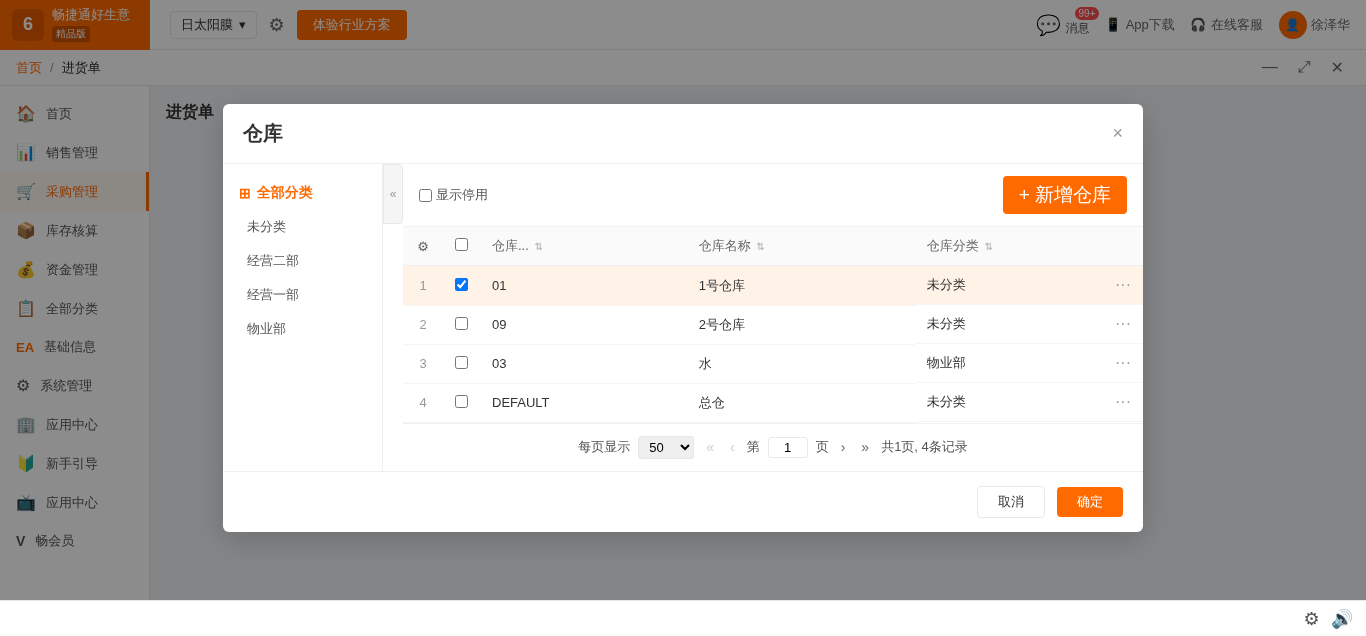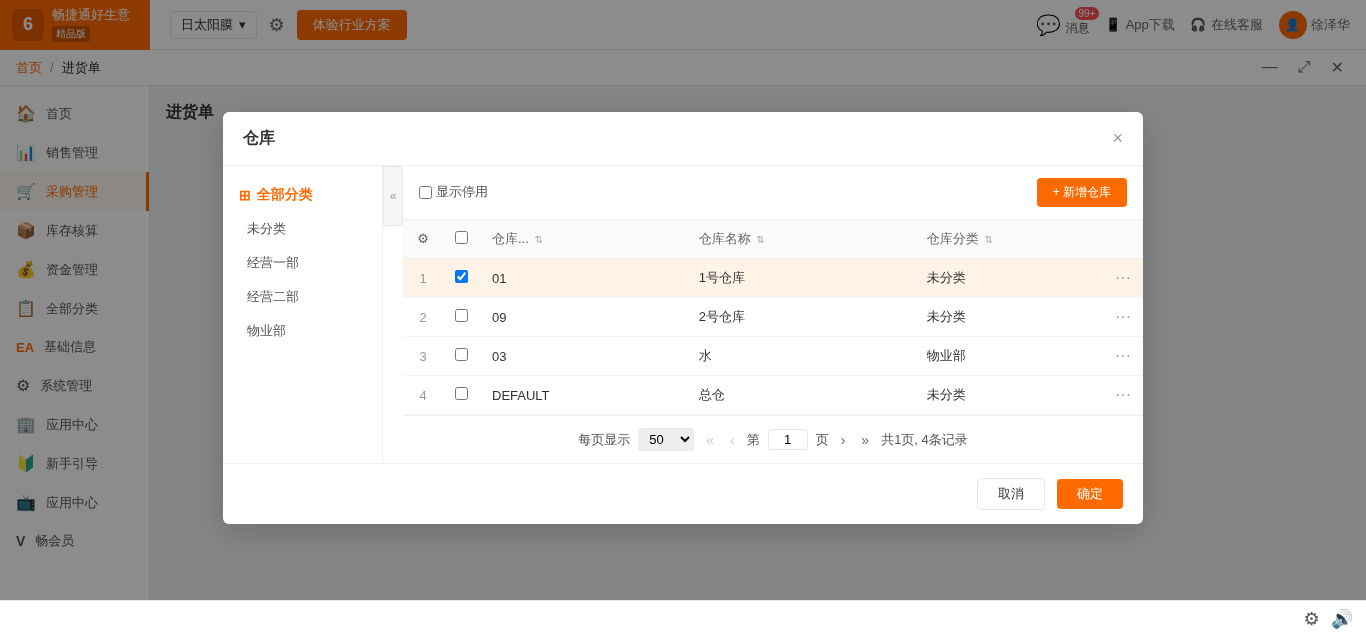--- a/index.html
+++ b/index.html
@@ -106,21 +106,21 @@
       background: #fff; border-radius: 6px;
       width: 920px; max-height: 580px;
       display: flex; flex-direction: column;
       box-shadow: 0 8px 32px rgba(0,0,0,0.18);
       position: relative;
     }
     .modal-header {
       padding: 16px 20px; border-bottom: 1px solid #f0f0f0;
       display: flex; align-items: center; justify-content: space-between;
     }
-    .modal-title { font-size: 16px; font-weight: bold; color: #333; }
+    .modal-title { font-size: 20px; font-weight: bold; color: #333; }
     .modal-close { font-size: 18px; color: #999; cursor: pointer; background: none; border: none; }
     .modal-body { display: flex; flex: 1; overflow: hidden; }
 
     
     .left-panel { width: 160px; border-right: 1px solid #f0f0f0; padding: 12px 0; }
     .left-panel-header {
       display: flex; align-items: center; gap: 6px;
       padding: 8px 16px; font-size: 14px; font-weight: bold; color: #ff6a00;
       cursor: pointer;
     }
@@ -136,21 +136,21 @@
     }
     .search-box {
       display: flex; align-items: center; border: 1px solid #e8e8e8; border-radius: 4px;
       padding: 4px 8px; flex: 1; max-width: 260px;
     }
     .search-input { border: none; outline: none; font-size: 13px; width: 100%; color: #999; }
     .search-icon { color: #999; font-size: 14px; }
     .show-disabled { display: flex; align-items: center; gap: 4px; font-size: 13px; color: #555; }
     .new-btn {
       background: #ff6a00; color: #fff; border: none;
-      padding: 6px 16px; border-radius: 4px; font-size: 12px; cursor: pointer;
+      padding: 6px 16px; border-radius: 4px; font-size: 19px; cursor: pointer;
       margin-left: auto;
     }
 
     
     .table-container { flex: 1; overflow-y: auto; }
     table { width: 100%; border-collapse: collapse; font-size: 13px; }
     thead tr { background: #fafafa; }
     th {
       padding: 10px 12px; text-align: left; color: #666;
       border-bottom: 1px solid #f0f0f0; font-weight: normal;
@@ -324,22 +324,22 @@
     </div>
 
     <div class="modal-body">
 
       <div class="left-panel">
         <div class="left-panel-header">
           <span style="color:#ff6a00;">⊞</span>
           <span>全部分类</span>
         </div>
         <div class="left-panel-item">未分类</div>
+        <div class="left-panel-item">经营二部</div>
         <div class="left-panel-item">经营一部</div>
-        <div class="left-panel-item">经营二部</div>
         <div class="left-panel-item">物业部</div>
       </div>
 
       <div class="collapse-btn">«</div>
 
       <div class="right-panel">
 
         <div class="right-panel-toolbar">
           <label class="show-disabled">
             <input type="checkbox" style="">

